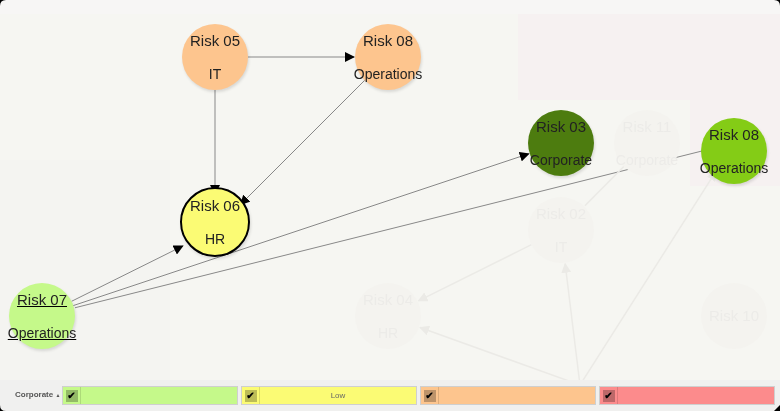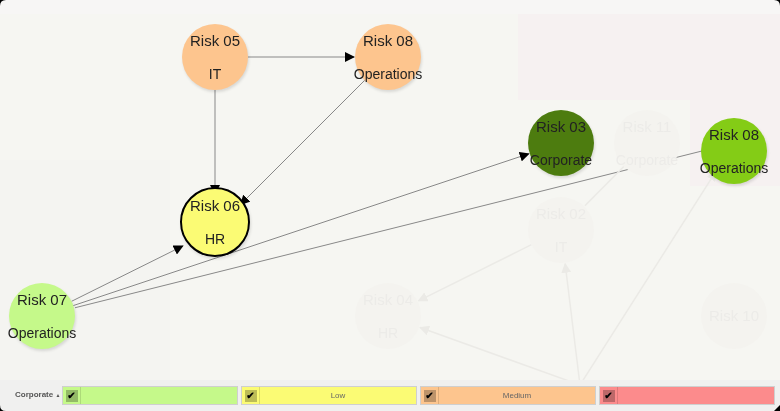--- a/index.html
+++ b/index.html
@@ -81,21 +81,21 @@
         <div class="sub">Operations</div>
       </div>
       <div class="node selected" style="left: 180px; top: 187px; width: 70px; height: 70px; background: rgb(251, 251, 116);">
         <div class="title">Risk 06</div>
         <div class="sub">HR</div>
       </div>
       <div class="node faded" style="left: 528px; top: 197px; width: 66px; height: 66px; background: rgb(244, 243, 239);">
         <div class="title">Risk 02</div>
         <div class="sub">IT</div>
       </div>
-      <div class="node" style="left: 9px; top: 283px; width: 66px; height: 66px; background: rgb(197, 249, 138);">
+      <div class="node" style="left: 9px; top: 283px; width: 66px; height: 66px; background: rgb(197, 249, 138); text-decoration: underline;">
         <div class="title">Risk 07</div>
         <div class="sub">Operations</div>
       </div>
       <div class="node faded" style="left: 355px; top: 283px; width: 66px; height: 66px; background: rgb(244, 243, 239);">
         <div class="title">Risk 04</div>
         <div class="sub">HR</div>
       </div>
       <div class="node faded" style="left: 701px; top: 283px; width: 66px; height: 66px; background: rgb(244, 243, 239);">
         <div class="title">Risk 10</div>
       </div>
@@ -122,21 +122,20 @@
         </div>
       </div>
     <div class="lbl">Low</div>
   </div>
   <div class="legend-item" style="left:420px;width:176px;background:#fdc58e;">
     <div class="cb">
         <div class="box">
           <span>✔</span>
         </div>
       </div>
-    <div class="lbl">Medium</div>
   </div>
   <div class="legend-item" style="left:599px;width:176px;background:#fc8b8c;">
     <div class="cb">
         <div class="box">
           <span>✔</span>
         </div>
       </div>
   </div>
 </div>
 

